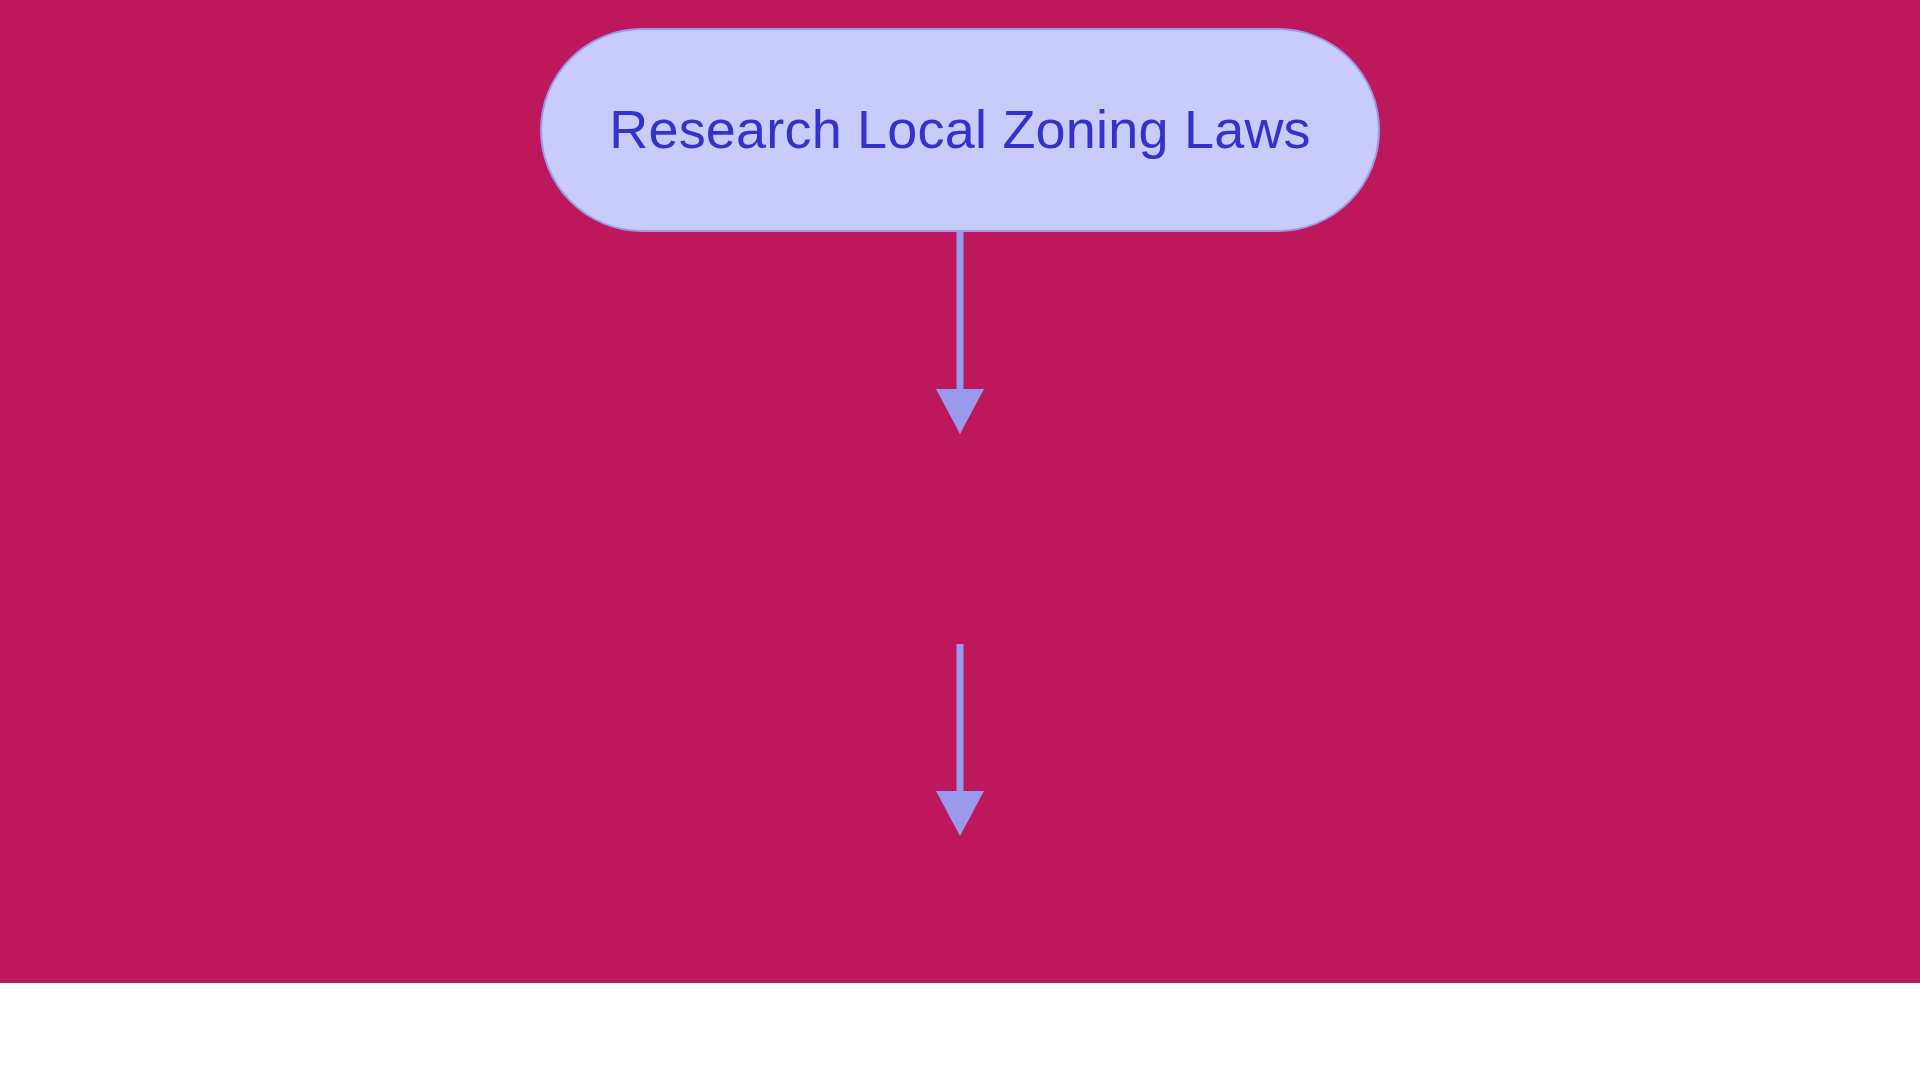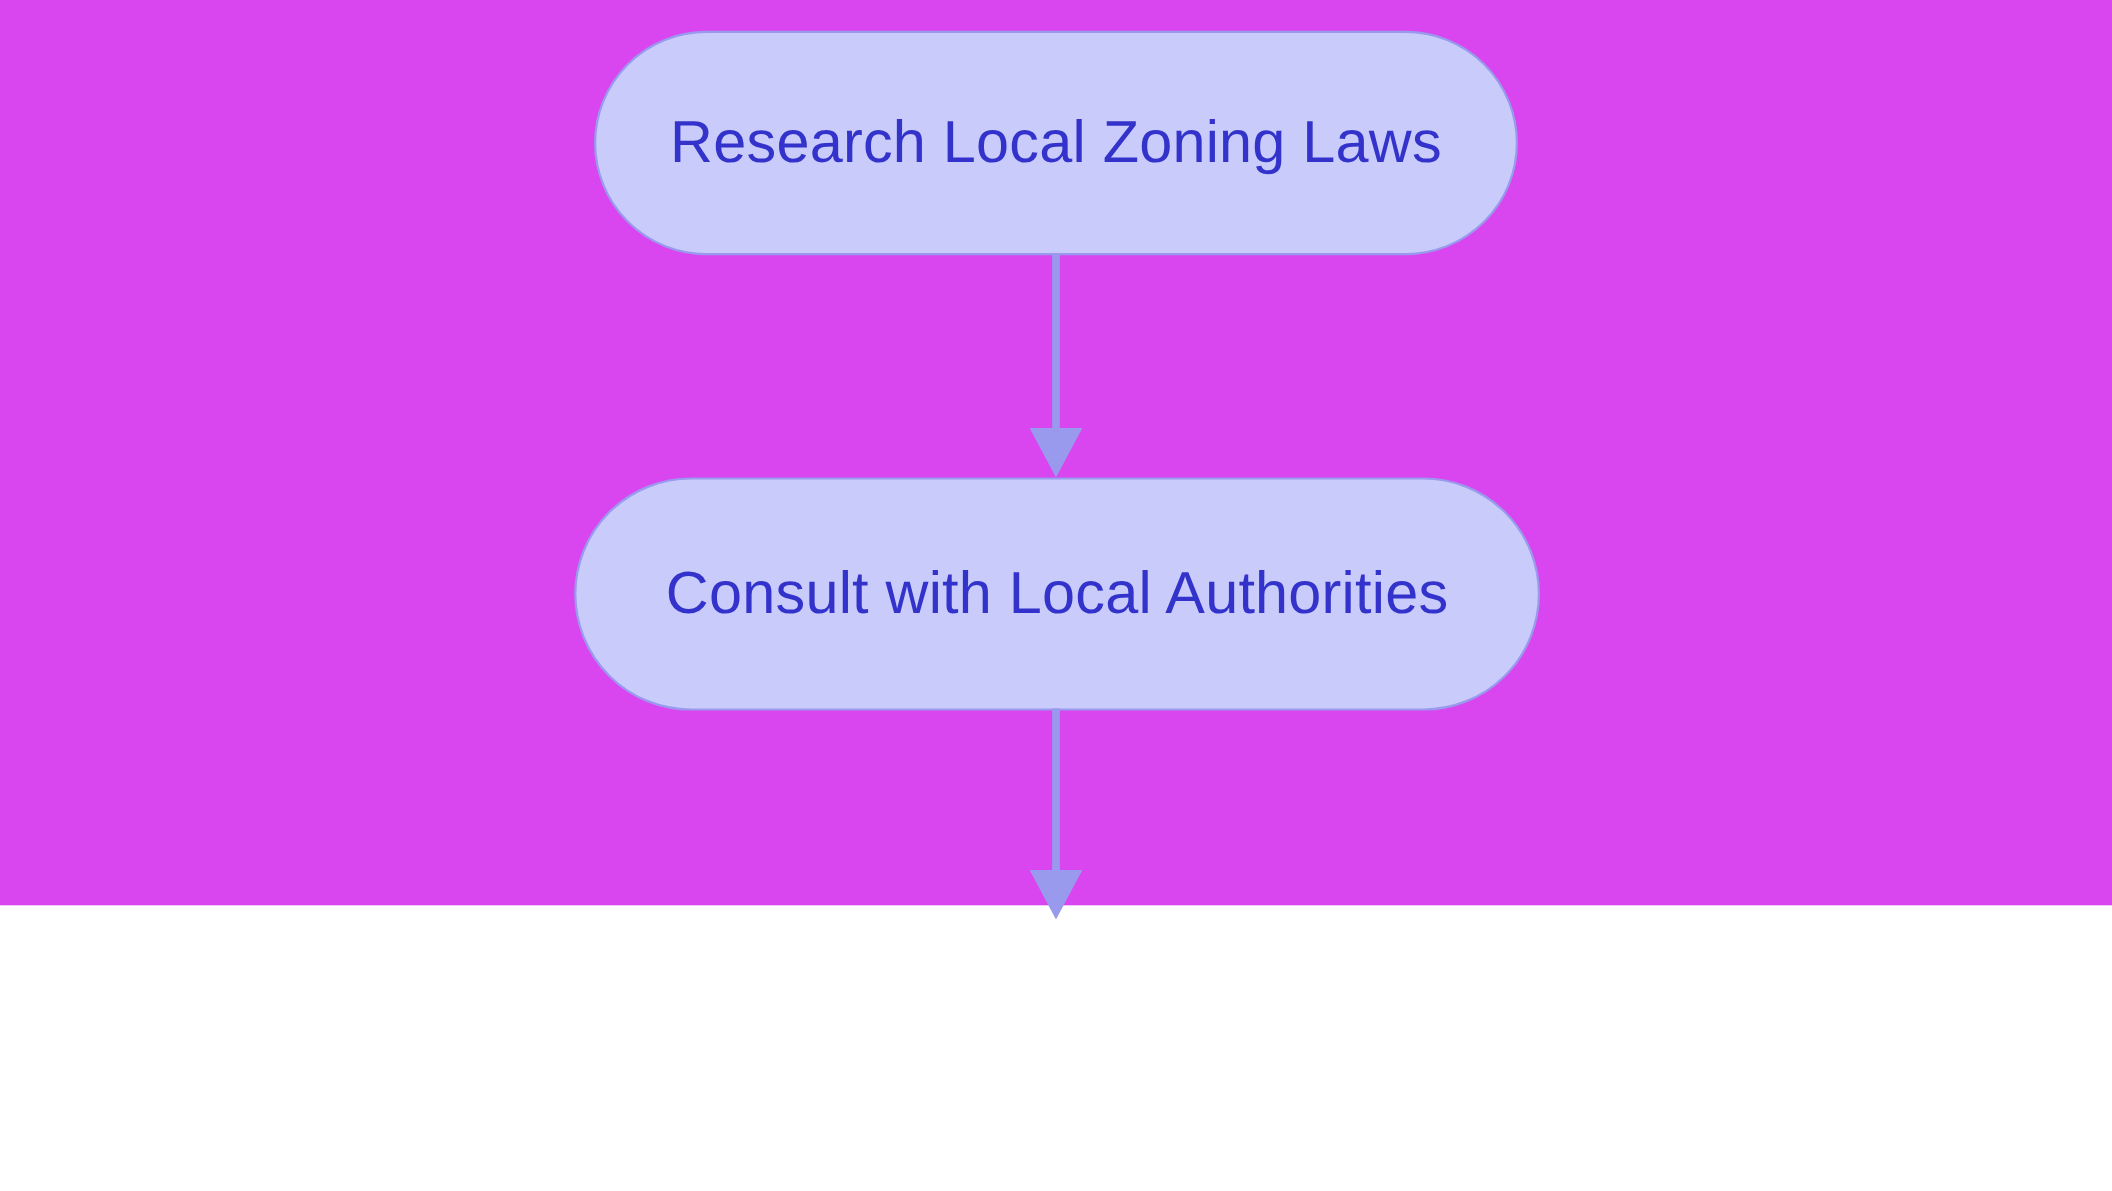--- a/index.html
+++ b/index.html
@@ -9,22 +9,22 @@
   }
   body {
     width: 1920px;
     height: 1083px;
     font-family: "Liberation Sans", sans-serif;
     overflow: hidden;
   }
   #flowchart-canvas {
     position: relative;
     width: 1920px;
-    height: 823px;
-    background: #d946ef;
+    height: 983px;
+    background: #be185d;
   }
 
   
   .node {
     position: absolute;
     box-sizing: border-box;
     display: flex;
     align-items: center;
     justify-content: center;
     background: #c9ccfa;
@@ -84,23 +84,20 @@
 
   <div class="node" id="node-research">
     <span class="node-label">Research Local Zoning Laws</span>
   </div>
 
   <div class="connector" id="edge-research-consult">
     <div class="connector-line"></div>
     <div class="connector-arrowhead"></div>
   </div>
 
-  <div class="node" id="node-consult">
-    <span class="node-label">Consult with Local Authorities</span>
-  </div>
 
   <div class="connector" id="edge-consult-permits">
     <div class="connector-line"></div>
     <div class="connector-arrowhead"></div>
   </div>
 
 
 </div>
 
 </body></html>

